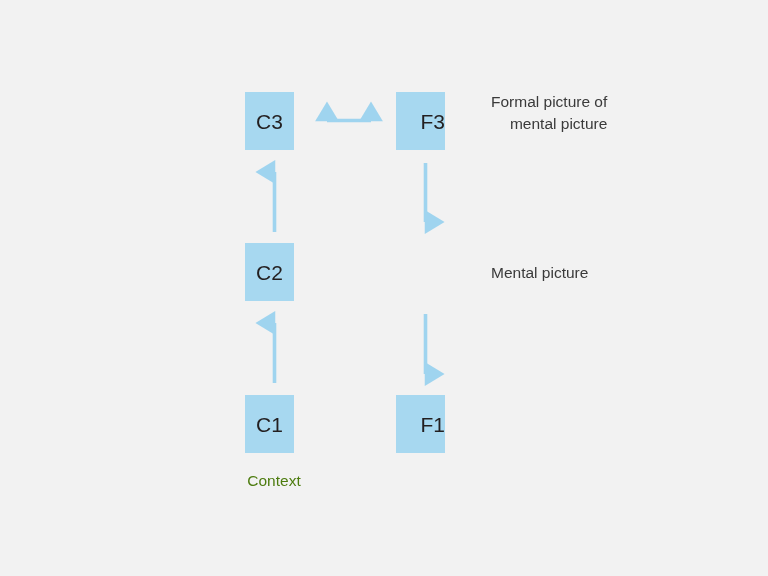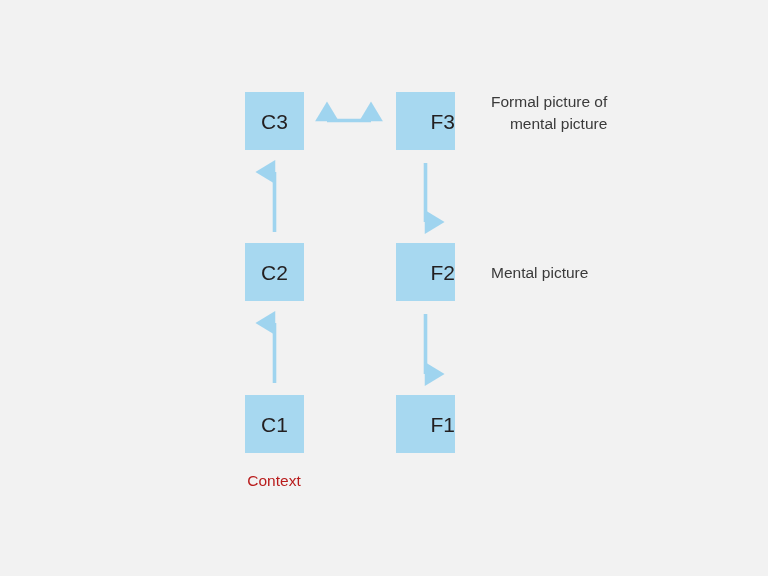--- a/index.html
+++ b/index.html
@@ -17,21 +17,21 @@
   #diagram-canvas {
     position: absolute;
     left: 0;
     top: 0;
     width: 768px;
     height: 576px;
     background: #f2f2f2;
   }
   .node-box {
     position: absolute;
-    width: 59px;
+    width: 49px;
     height: 58px;
     background: #a7d8f0;
     display: flex;
     align-items: center;
     justify-content: center;
   }
   .node-label {
     font-size: 21px;
     color: #231f20;
     font-family: "Liberation Sans", sans-serif;
@@ -58,21 +58,21 @@
   .desc-3 { top: 91px; text-align: right; }
   .desc-2 { top: 262px; }
   .desc-1 { top: 414px; }
 
   .col-caption {
     position: absolute;
     top: 472px;
     width: 120px;
     text-align: center;
     font-size: 15.5px;
-    color: #b91c1c;
+    color: #4d7c0f;
     font-family: "Liberation Sans", sans-serif;
   }
   .caption-context { left: 214px; }
   .caption-form { left: 365px; }
 
   svg.arrow-layer {
     position: absolute;
     left: 0;
     top: 0;
     width: 768px;
@@ -127,23 +127,20 @@
   </div>
   <div class="node-box col-f row-3">
     <span class="node-label">F3</span>
   </div>
   <div class="row-desc desc-3">Formal picture of
 mental picture</div>
 
   <div class="node-box col-c row-2">
     <span class="node-label">C2</span>
   </div>
-  <div class="node-box col-f row-2">
-    <span class="node-label">F2</span>
-  </div>
   <div class="row-desc desc-2">Mental picture</div>
 
   <div class="node-box col-c row-1">
     <span class="node-label">C1</span>
   </div>
   <div class="node-box col-f row-1">
     <span class="node-label">F1</span>
   </div>
 
   <div class="col-caption caption-context">Context</div>

